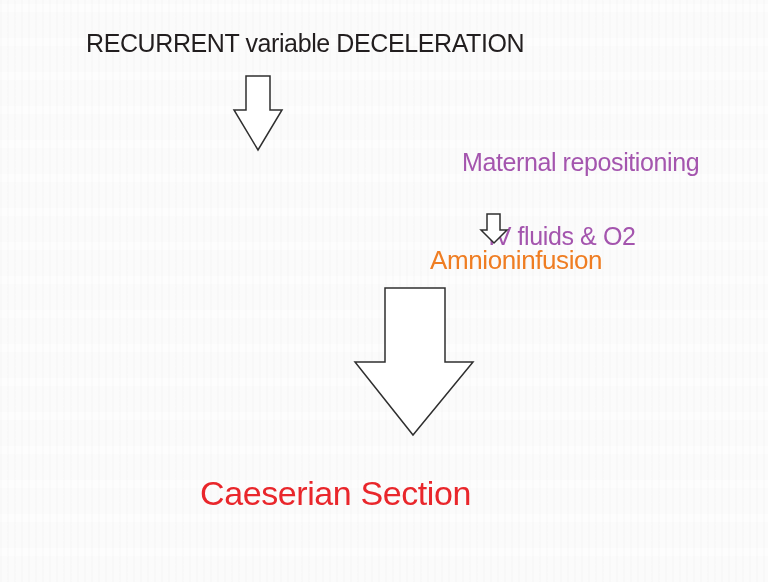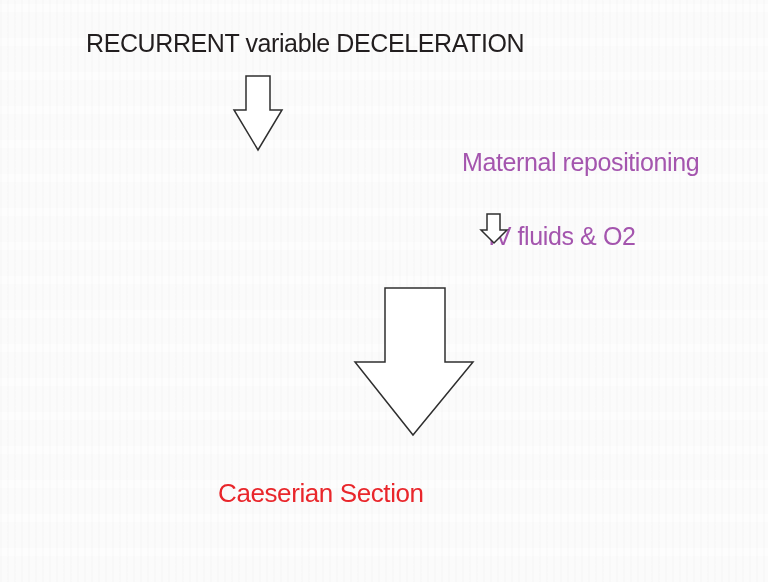--- a/index.html
+++ b/index.html
@@ -44,23 +44,23 @@
     font-size: 25px;
     line-height: 37px;
   }
   .node-orange {
     left: 430px;
     top: 245px;
     font-size: 26px;
     line-height: 30px;
   }
   .node-red {
-    left: 218px;
+    left: 200px;
     top: 477px;
-    font-size: 26px;
+    font-size: 34px;
     line-height: 32px;
   }
   .arrow {
     position: absolute;
     display: block;
   }
   .arrow polygon {
     fill: var(--arrow-fill, #ffffff);
     stroke: var(--arrow-stroke, #2f2f2f);
     stroke-width: 1.5;
@@ -83,20 +83,21 @@
 
 
   <div class="txt node-purple" style="color: rgb(164, 85, 174);"><span>Maternal repositioning</span><br>
     <span>IV fluids &amp; O2</span>
   </div>
 
   <svg class="arrow arrow-2" width="32" height="36" viewBox="0 0 32 36">
     <polygon points="9,2 22,2 22,18 29,18 16,31 3,18 9,18"></polygon>
   </svg>
 
+  <div class="txt node-orange" style="color: rgb(239, 125, 34);">Amnioninfusion</div>
 
   <svg class="arrow arrow-3" width="124" height="152" viewBox="0 0 124 152">
     <polygon points="32,2 92,2 92,76 120,76 60,149 2,76 32,76"></polygon>
   </svg>
 
   <div class="txt node-red" style="color: rgb(233, 38, 43);">Caeserian Section</div>
 
 </div>
 
 </body></html>

